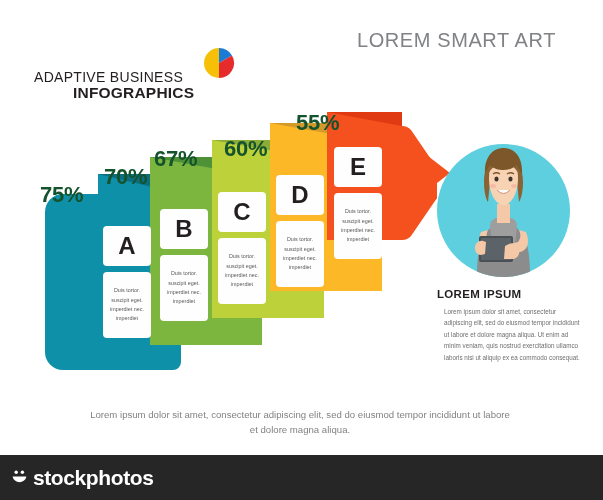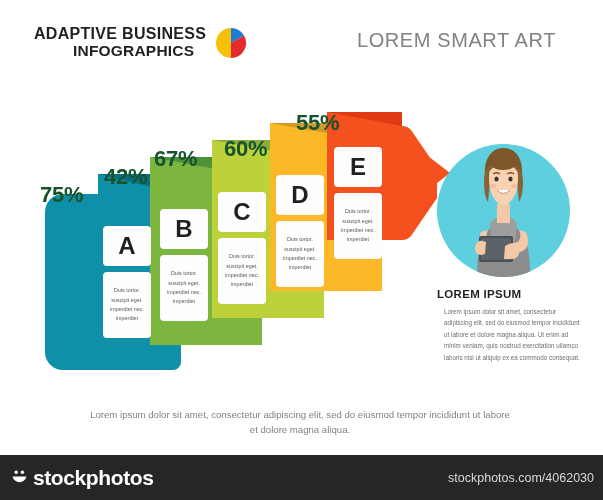--- a/index.html
+++ b/index.html
@@ -7,21 +7,21 @@
     width: 603px; height: 500px;
     background: #ffffff;
     font-family: "Liberation Sans", sans-serif;
     overflow: hidden;
   }
   #stage { position: relative; width: 603px; height: 500px; background: #fff; }
 
   
   .logo-block { position: absolute; left: 34px; top: 26px; display: flex; align-items: center; }
   .logo-text { line-height: 1.05; }
-  .logo-line1 { font-size: 16px; font-weight: bold; letter-spacing: .3px; color: #231f20; }
+  .logo-line1 { font-size: 14px; font-weight: normal; letter-spacing: .3px; color: #231f20; margin-top: 44px; }
   .logo-line2 { font-size: 15.5px; font-weight: bold; letter-spacing: .2px; color: #231f20; margin-left: 39px; }
   .logo-mark { width: 32px; height: 32px; margin-left: 9px; }
 
   .smart-art {
     position: absolute; left: 0; right: 20px; top: 29px;
     text-align: right; padding-right: 27px;
     font-size: 20px; color: #808285; letter-spacing: .6px;
   }
 
   
@@ -140,21 +140,21 @@
         <path d="M327 126 h75 l35 42 v30 l-35 42 h-75 z" fill="#f4511e"></path>
         <path d="M327 126 h75 a12 12 0 0 1 9 4 l26 38 v30 l-26 38 a12 12 0 0 1 -9 4 h-75 z" fill="#f4511e"></path>
         <path d="M402 126 h-75 v-14 h62 a13 13 0 0 1 13 13 z" fill="#f4511e"></path>
         <path d="M327 112 l75 14 v-14 z" fill="#e03a12"></path>
         <path d="M402 136 l48 37 -48 37 z" fill="#f4511e"></path>
       </g>
     </svg>
   </div>
 
   <div class="pct" style="left:40px;  top:182px;">75%</div>
-  <div class="pct" style="left:104px; top:164px;">42%</div>
+  <div class="pct" style="left:104px; top:164px;">70%</div>
   <div class="pct" style="left:154px; top:146px;">67%</div>
   <div class="pct" style="left:224px; top:136px;">60%</div>
   <div class="pct" style="left:296px; top:110px;">55%</div>
 
   <div class="card" style="left:103px; top:226px; width:48px; height:40px;">
     <span class="card-letter">A</span>
   </div>
   <div class="card" style="left:160px; top:209px; width:48px; height:40px;">
     <span class="card-letter">B</span>
   </div>
@@ -244,16 +244,15 @@
     <div class="footer-logo">
       <span class="footer-smile">
         <svg viewBox="0 0 17 17" width="17" height="17">
           <circle cx="5.2" cy="3.2" r="1.7" fill="#ffffff"></circle>
           <circle cx="11.4" cy="3.2" r="1.7" fill="#ffffff"></circle>
           <path d="M1.6 7.4 A7 7 0 0 0 15.4 7.4 Z" fill="#ffffff"></path>
         </svg>
       </span>
       <span class="footer-brand">stockphotos</span>
     </div>
-    <div class="footer-url">stockphotos.com/4062030</div>
   </div>
 
 </div>
 
 </body></html>

